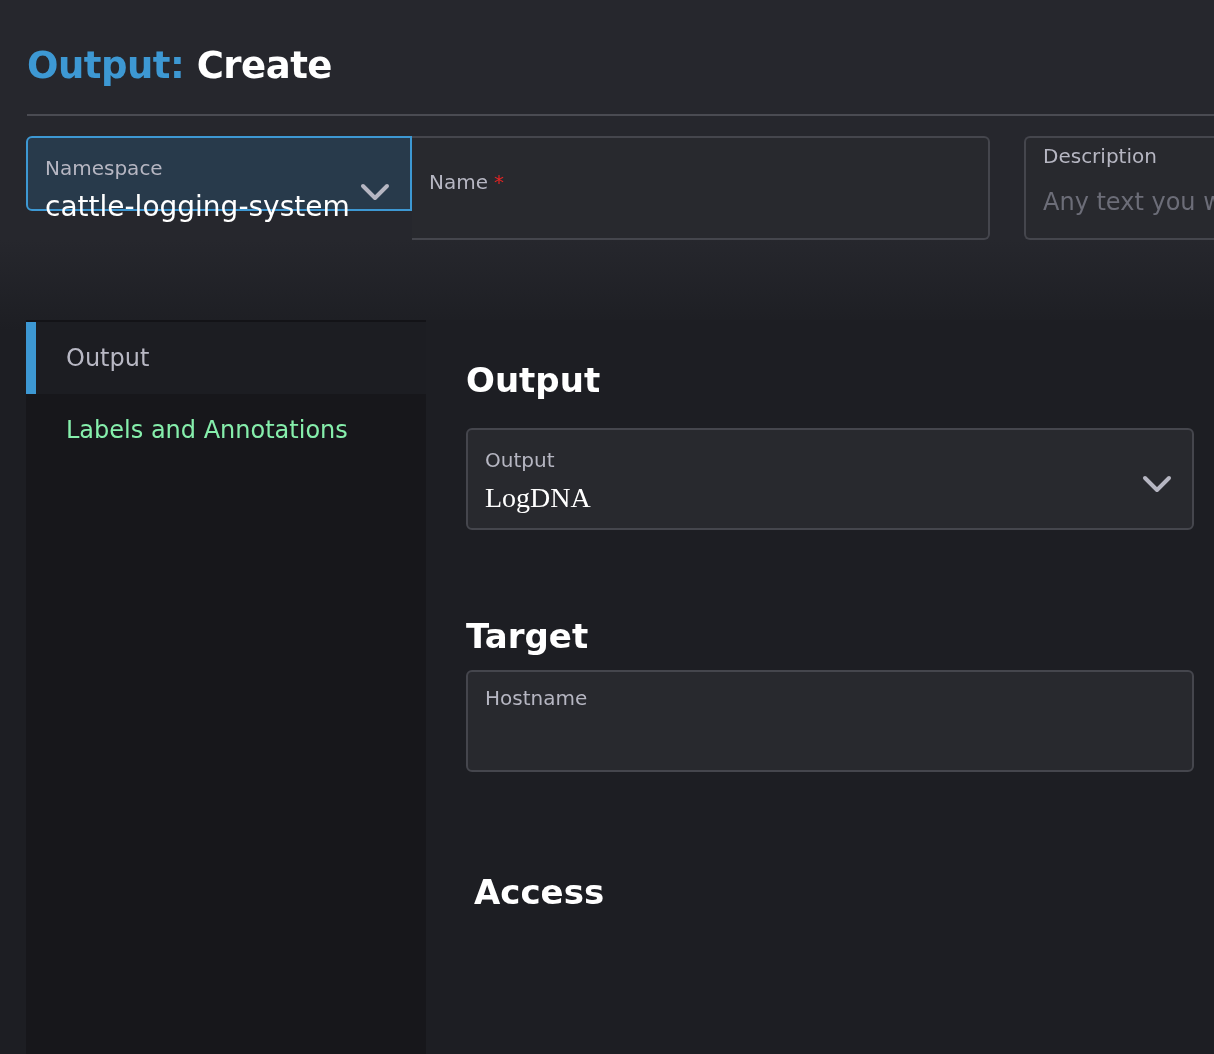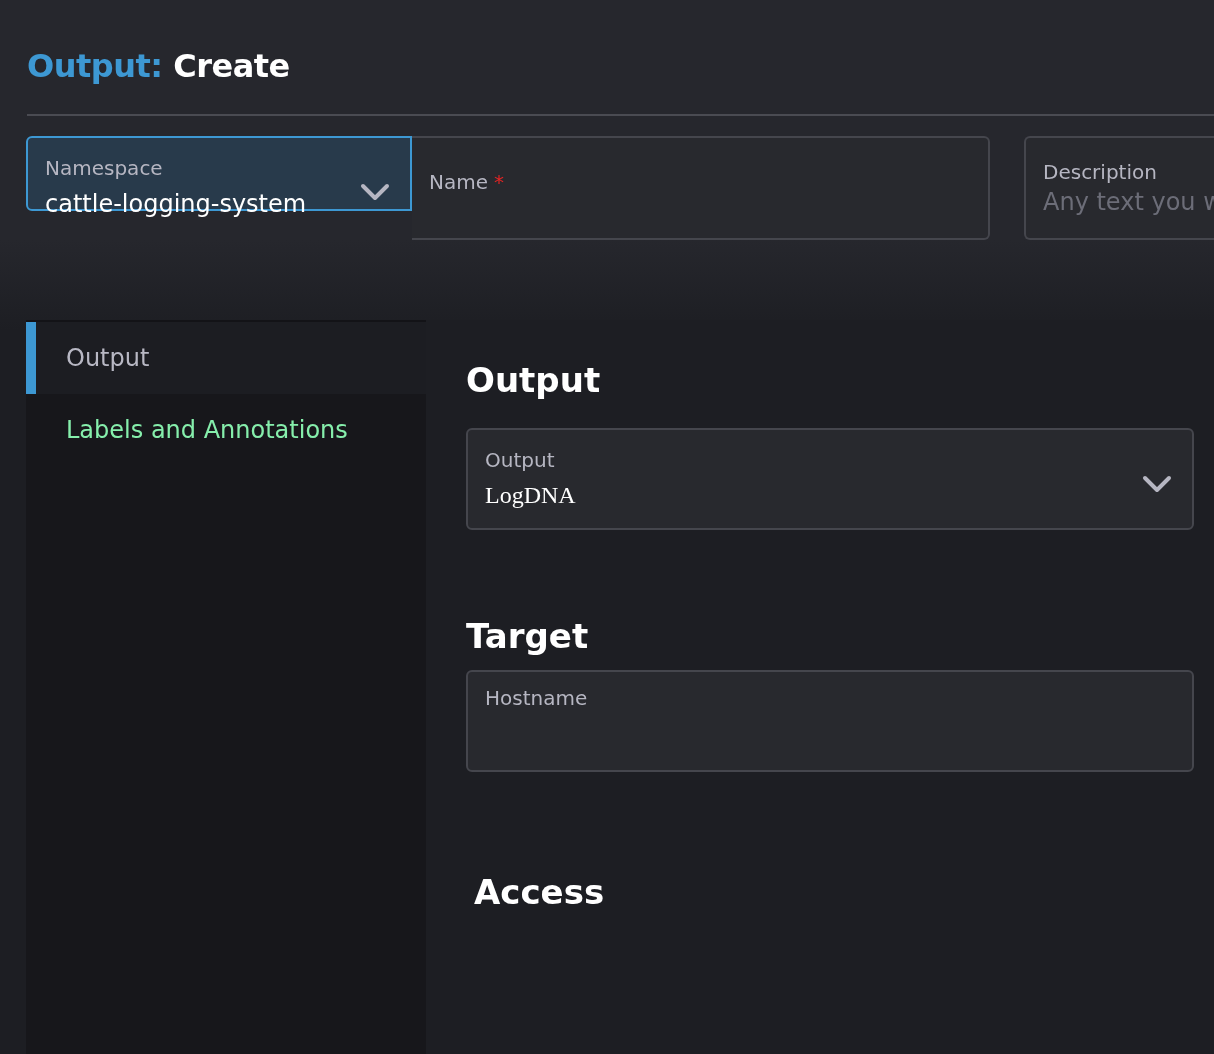--- a/index.html
+++ b/index.html
@@ -12,38 +12,38 @@
     body {
       background: linear-gradient(180deg, #26272d 0px, #26272d 240px, #1d1e23 330px, #1d1e23 100%);
       position: relative;
     }
     .page-header {
       position: absolute; left: 27px; top: 0; width: 1187px; height: 116px;
       border-bottom: 2px solid #4a4b52;
     }
     .page-title {
       position: absolute; left: 0; top: 38px;
-      font-size: 32px; line-height: 56px; letter-spacing: -0.5px;
+      font-size: 37px; line-height: 56px; letter-spacing: -0.5px;
       white-space: nowrap;
     }
     .page-title .resource { color: #3d98d3; }
     .page-title .mode { color: #ffffff; }
 
     .top-row { position: absolute; top: 136px; left: 26px; height: 104px; }
 
     .field {
       position: absolute; border: 2px solid #45464d; border-radius: 6px;
       background: #28292e;
     }
     .field .label {
       position: absolute; left: 17px; font-size: 20px; color: #b6b6c2;
       white-space: nowrap;
     }
     .field .value {
-      position: absolute; left: 17px; font-size: 24px; color: #ffffff;
+      position: absolute; left: 17px; font-size: 28px; color: #ffffff;
       white-space: nowrap;
     }
     .field .placeholder {
       position: absolute; left: 17px; font-size: 24px; color: #6c6d78;
       white-space: nowrap;
     }
     .required { color: #e12424; margin-left: 6px; }
 
     .namespace-field {
       left: 0; top: 0; width: 386px; height: 75px;
@@ -114,21 +114,21 @@
         </svg>
     </span>
   </div>
 
   <div class="field name-field">
     <span class="label" style="top:32px;"><span>Name</span><span class="required">*</span></span>
     <span class="value" style="top:52px;"></span>
   </div>
 
   <div class="field description-field">
-    <span class="label" style="top:22px;">Description</span>
+    <span class="label" style="top:6px;">Description</span>
     <span class="placeholder" style="top:50px;">Any text you want that better describes this resource</span>
   </div>
 </div>
 
 <div class="sidebar">
   <div class="side-tab active">
     <span>Output</span>
   </div>
   <div class="side-tab link">
     <span>Labels and Annotations</span>

